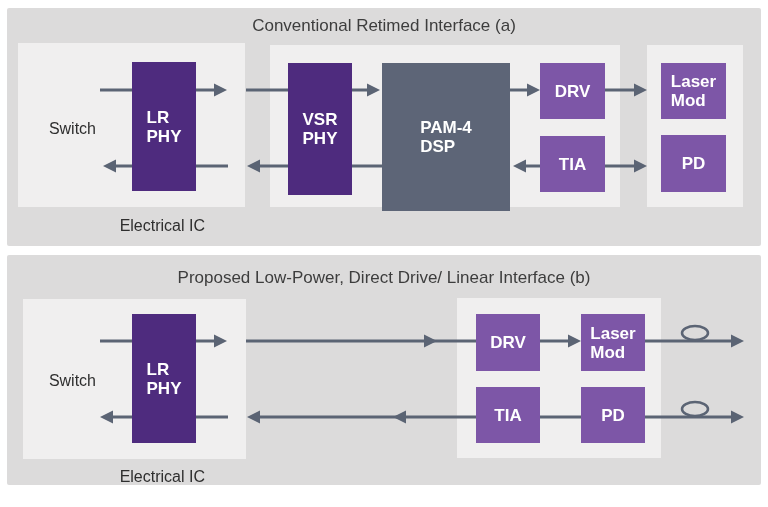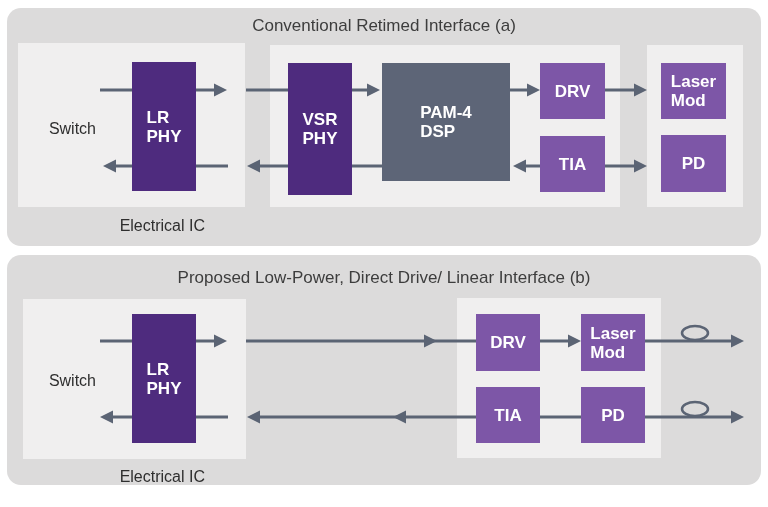--- a/index.html
+++ b/index.html
@@ -9,21 +9,21 @@
     --medium-purple:#7d56a7;
     --slate:#5d6577;
     --arrow:#5b6474;
     --title-text:#3d3d3d;
     --label-text:#2e2e2e;
     --block-text:#ffffff;
   }
   html,body{margin:0;padding:0;background:#ffffff;}
   body{font-family:"Liberation Sans",sans-serif;}
   .stage{position:relative;width:768px;height:507px;background:#ffffff;overflow:hidden;}
-  .panel{position:absolute;background:var(--panel-bg);border-radius:14px;}
+  .panel{position:absolute;background:var(--panel-bg);border-radius:2px;}
   .panel-a{left:7px;top:8px;width:754px;height:238px;}
   .panel-b{left:7px;top:255px;width:754px;height:230px;}
   .panel-title{position:absolute;left:0;width:100%;text-align:center;color:var(--title-text);font-size:17px;line-height:18px;}
   .panel-a .panel-title{top:9px;}
   .panel-b .panel-title{top:14px;}
   .inner-box{position:absolute;background:var(--inner-box-bg);}
   .arrow-layer{position:absolute;left:0;top:0;z-index:2;}
   .arrow-layer line{stroke:var(--arrow);stroke-width:3;}
   .arrow-layer polygon{fill:var(--arrow);}
   .arrow-layer ellipse{stroke:var(--arrow);stroke-width:2.5;fill:none;}
@@ -84,21 +84,21 @@
       </g>
     </svg>
 
     <div class="side-label" style="left:29px;top:112px;width:60px;">Switch</div>
     <div class="side-label" style="left:58px;top:209px;width:140px;">Electrical IC</div>
 
     <div class="block dark" style="left:125px;top:54px;width:64px;height:129px;">LR
 PHY</div>
     <div class="block dark" style="left:281px;top:55px;width:64px;height:132px;">VSR
 PHY</div>
-    <div class="block slate" style="left:375px;top:55px;width:128px;height:118px;">PAM-4
+    <div class="block slate" style="left:375px;top:55px;width:128px;height:148px;">PAM-4
 DSP</div>
     <div class="block medium" style="left:533px;top:55px;width:65px;height:56px;">DRV</div>
     <div class="block medium" style="left:533px;top:128px;width:65px;height:56px;">TIA</div>
     <div class="block medium" style="left:654px;top:55px;width:65px;height:56px;">Laser
 Mod</div>
     <div class="block medium" style="left:654px;top:127px;width:65px;height:57px;">PD</div>
   </div>
 
   <div class="panel panel-b">
     <div class="panel-title">Proposed Low-Power, Direct Drive/ Linear Interface (b)</div>

